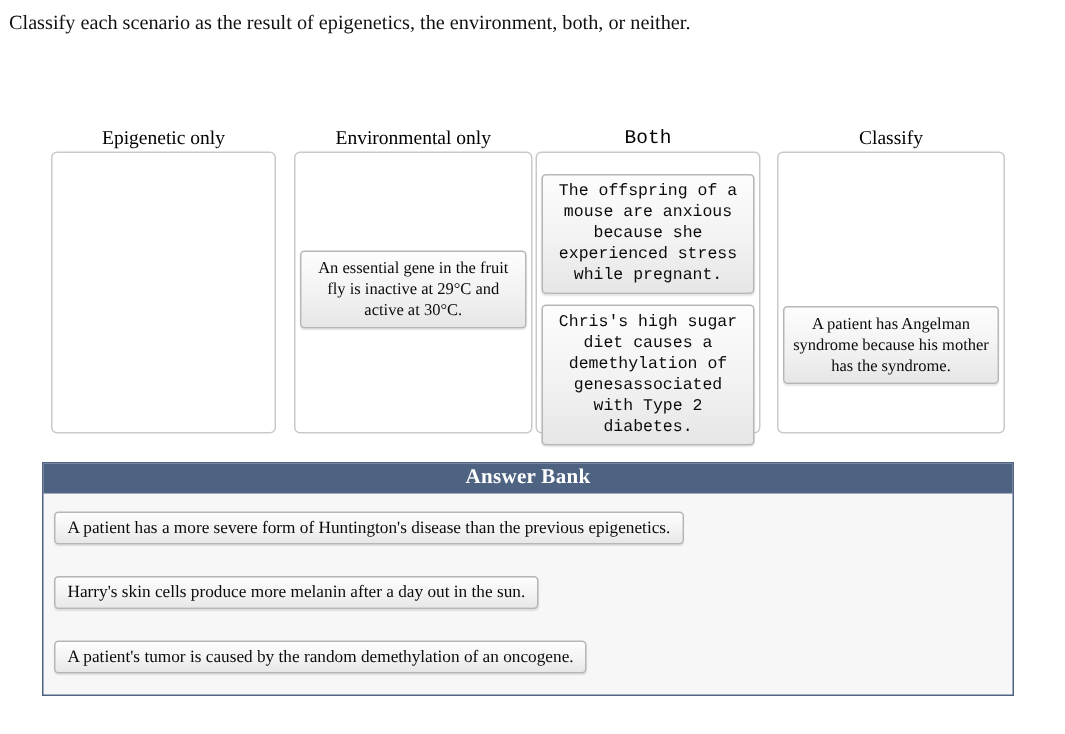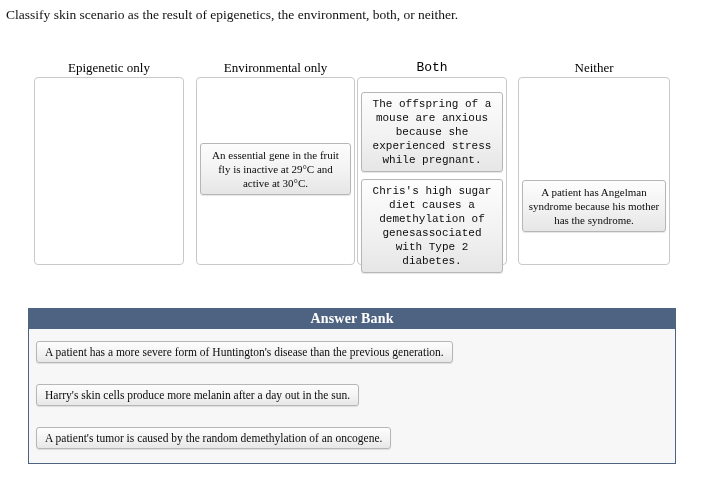--- a/index.html
+++ b/index.html
@@ -25,21 +25,21 @@
     font-size: 13.5px;
     line-height: 17px;
     color: #111111;
     white-space: nowrap;
   }
 
   
   .columns {
     position: absolute;
     left: 0;
-    top: 60px;
+    top: 84px;
     width: 710px;
     height: 215px;
   }
   .column {
     position: absolute;
     top: 0;
   }
   .col-title {
     text-align: center;
     font-size: 13px;
@@ -130,21 +130,21 @@
   .bank-row {
     margin-bottom: 21px;
   }
   .bank-row:last-child {
     margin-bottom: 0;
   }
 </style>
 </head>
 <body>
 
-<div class="prompt">Classify skin scenario as the result of epigenetics, the environment, both, or neither.</div>
+<div class="prompt">Classify each scenario as the result of epigenetics, the environment, both, or neither.</div>
 
 <div class="columns">
 
   <div class="column col-epigenetic">
     <div class="col-title">Epigenetic only</div>
     <div class="dropzone"></div>
   </div>
 
   <div class="column col-environmental">
     <div class="col-title">Environmental only</div>
@@ -155,33 +155,33 @@
 
   <div class="column col-both">
     <div class="col-title">Both</div>
     <div class="dropzone">
       <div class="card in-zone card-pos-both1">The offspring of a mouse are anxious because she experienced stress while pregnant.</div>
       <div class="card in-zone card-pos-both2">Chris's high sugar diet causes a demethylation of genesassociated with Type 2 diabetes.</div>
     </div>
   </div>
 
   <div class="column col-neither">
-    <div class="col-title">Neither</div>
+    <div class="col-title">Classify</div>
     <div class="dropzone">
       <div class="card in-zone card-pos-nei">A patient has Angelman syndrome because his mother has the syndrome.</div>
     </div>
   </div>
 
 </div>
 
 <div class="answer-bank">
   <div class="answer-bank-header">Answer Bank</div>
   <div class="answer-bank-body">
     <div class="bank-row">
-      <span class="bank-item">A patient has a more severe form of Huntington's disease than the previous generation.</span>
+      <span class="bank-item">A patient has a more severe form of Huntington's disease than the previous epigenetics.</span>
     </div>
     <div class="bank-row">
       <span class="bank-item">Harry's skin cells produce more melanin after a day out in the sun.</span>
     </div>
     <div class="bank-row">
       <span class="bank-item">A patient's tumor is caused by the random demethylation of an oncogene.</span>
     </div>
   </div>
 </div>
 

